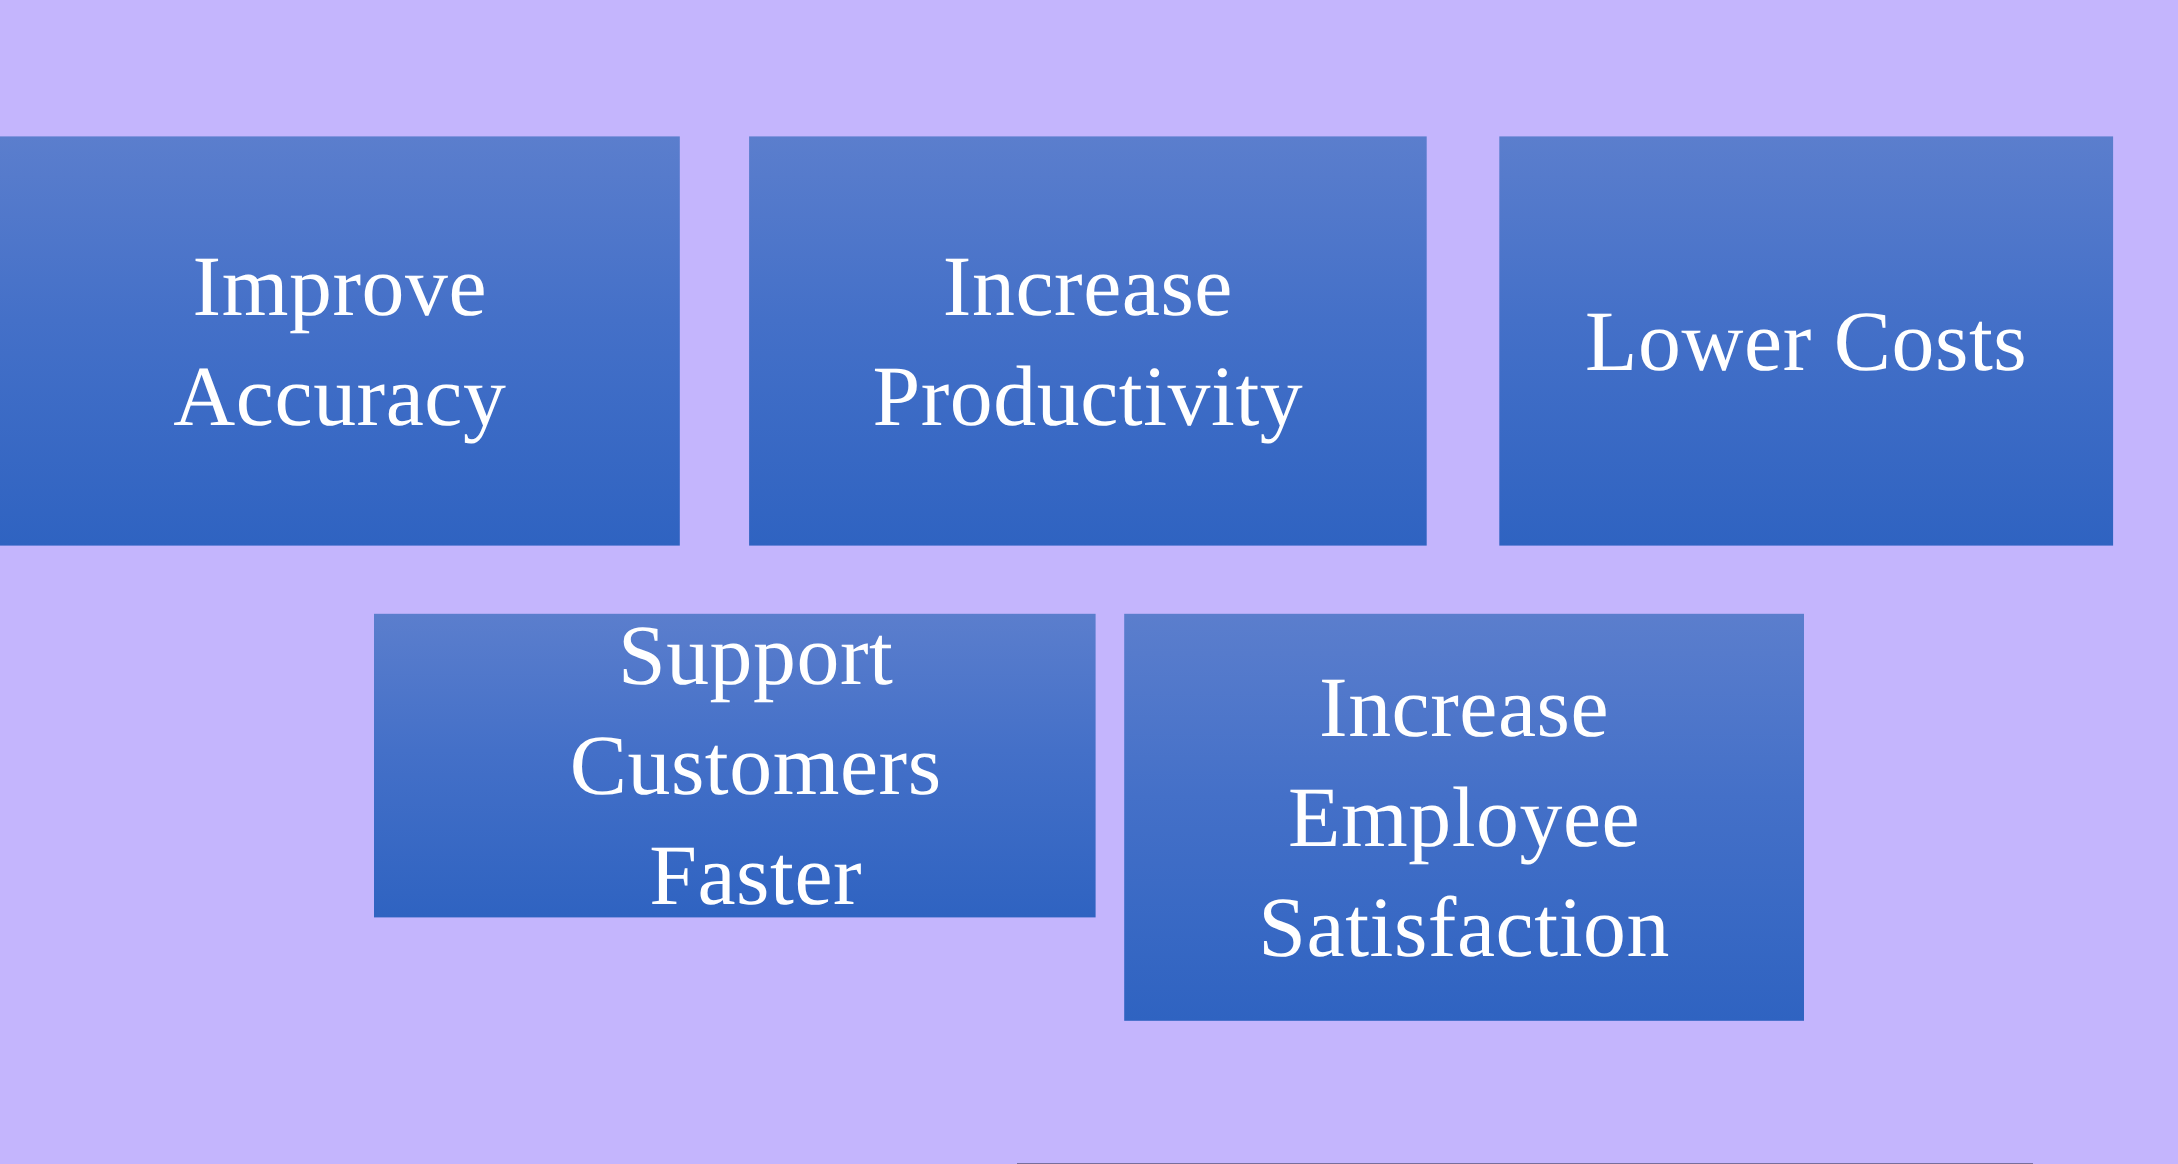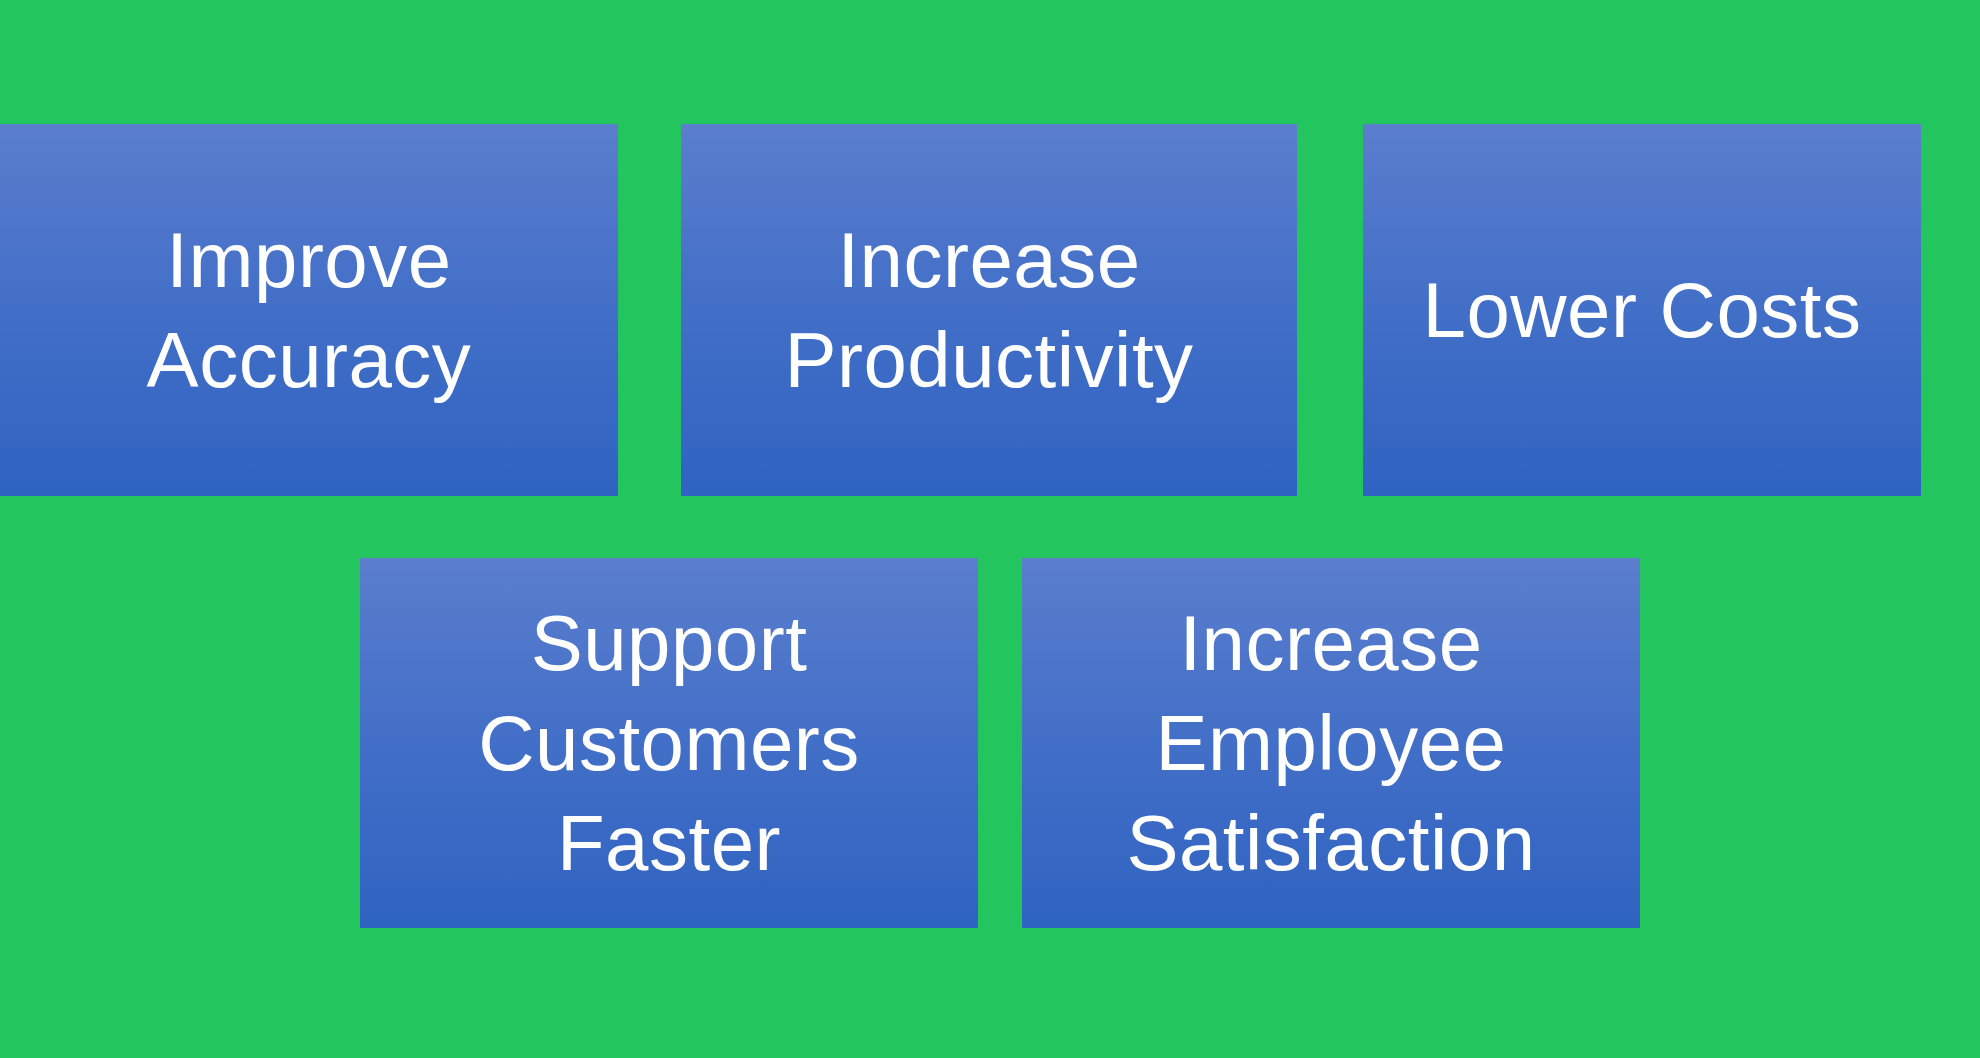--- a/index.html
+++ b/index.html
@@ -4,43 +4,43 @@
 <style>
   html, body {
     margin: 0;
     padding: 0;
     background: #000000;
   }
   .canvas {
     position: relative;
     width: 1980px;
     height: 1058px;
-    background: #22c55e;
+    background: #c4b5fd;
     overflow: hidden;
-    font-family: Liberation Sans, sans-serif;
+    font-family: Liberation Serif, serif;
   }
   .shape-box {
     position: absolute;
     display: flex;
     align-items: center;
     justify-content: center;
     background: linear-gradient(180deg, #5b7ecd 0%, #4470c8 45%, #2f63c1 100%);
   }
   .shape-label {
     color: #ffffff;
     font-size: 78px;
     line-height: 100px;
     text-align: center;
     white-space: pre-line;
     letter-spacing: 0.5px;
   }
   .box-improve-accuracy        { left: 0px;    top: 124px; width: 618px; height: 372px; }
   .box-increase-productivity   { left: 681px;  top: 124px; width: 616px; height: 372px; }
   .box-lower-costs             { left: 1363px; top: 124px; width: 558px; height: 372px; }
-  .box-support-customers       { left: 360px;  top: 558px; width: 618px; height: 370px; }
+  .box-support-customers       { left: 340px;  top: 558px; width: 618px; height: 276px; padding-left: 38px; }
   .box-increase-employee-sat   { left: 1022px; top: 558px; width: 618px; height: 370px; }
 </style>
 </head>
 <body>
 
 <div class="canvas">
 
   <div class="shape-box box-improve-accuracy">
     <span class="shape-label">Improve
 Accuracy</span>

